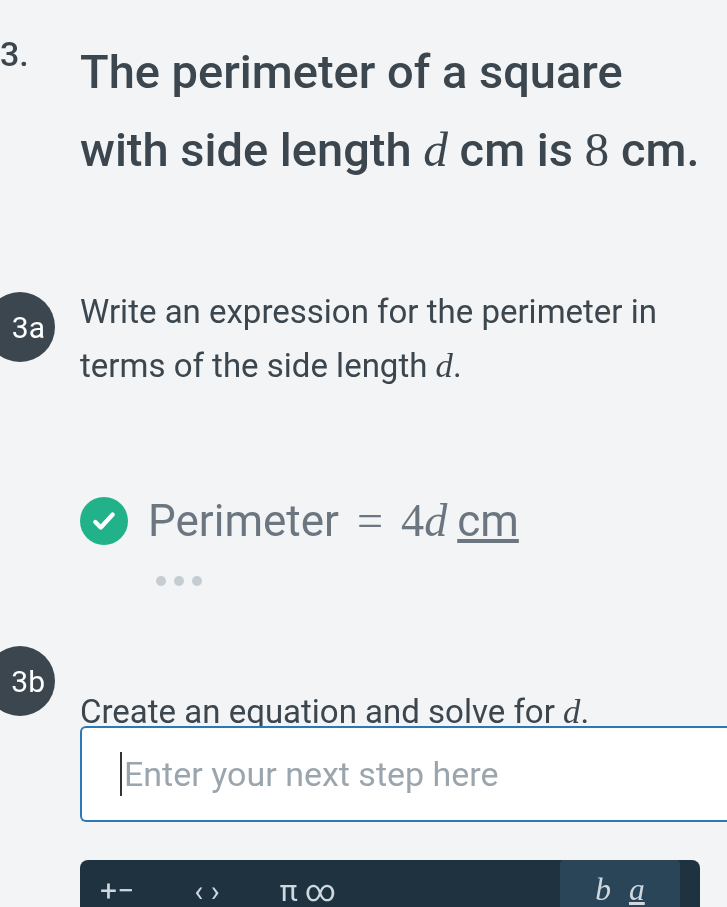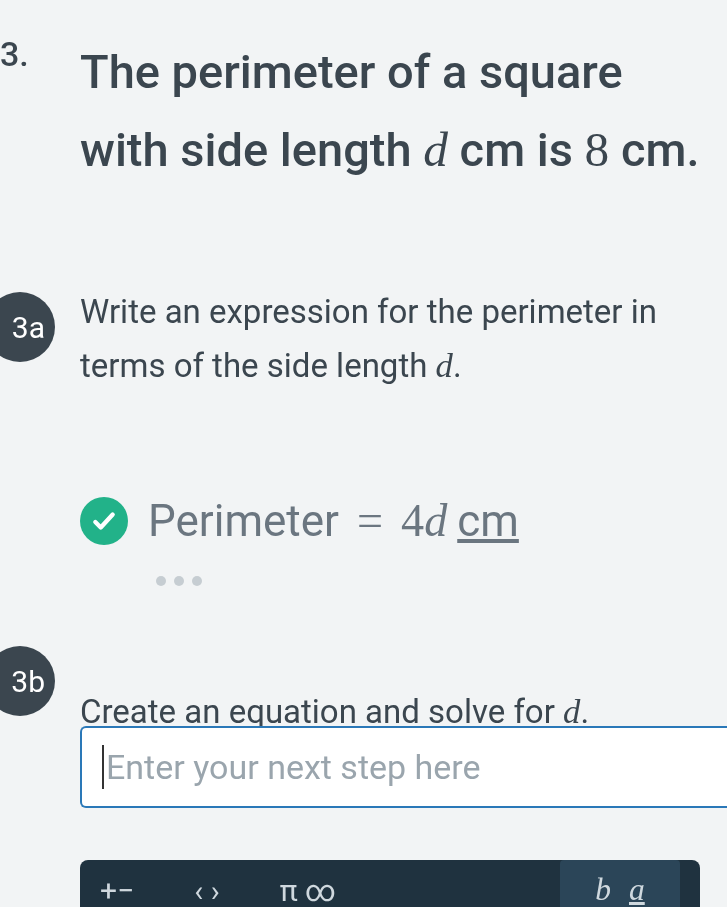--- a/index.html
+++ b/index.html
@@ -104,28 +104,28 @@
     gap: 8px;
   }
   .dots span {
     width: 10px; height: 10px; border-radius: 50%; background: #c6cdd2;
   }
   .input-field {
     position: absolute;
     left: 80px;
     top: 726px;
     right: 0;
-    height: 82px;
+    height: 96px;
     border: 2px solid #2a78b8;
     border-right: none;
     border-radius: 6px 0 0 6px;
     background: #fff;
     display: flex;
     align-items: center;
-    padding-left: 20px;
+    padding-left: 38px;
   }
   .cursor-blink {
     width: 2px; height: 44px; background: #333; animation: blink 1s step-end infinite;
     display: inline-block; margin-right: 2px;
   }
   @keyframes blink { 50% { opacity: 0; } }
   .placeholder {
     font-size: 34px;
     color: #9aa5ad;
     font-weight: 400;

